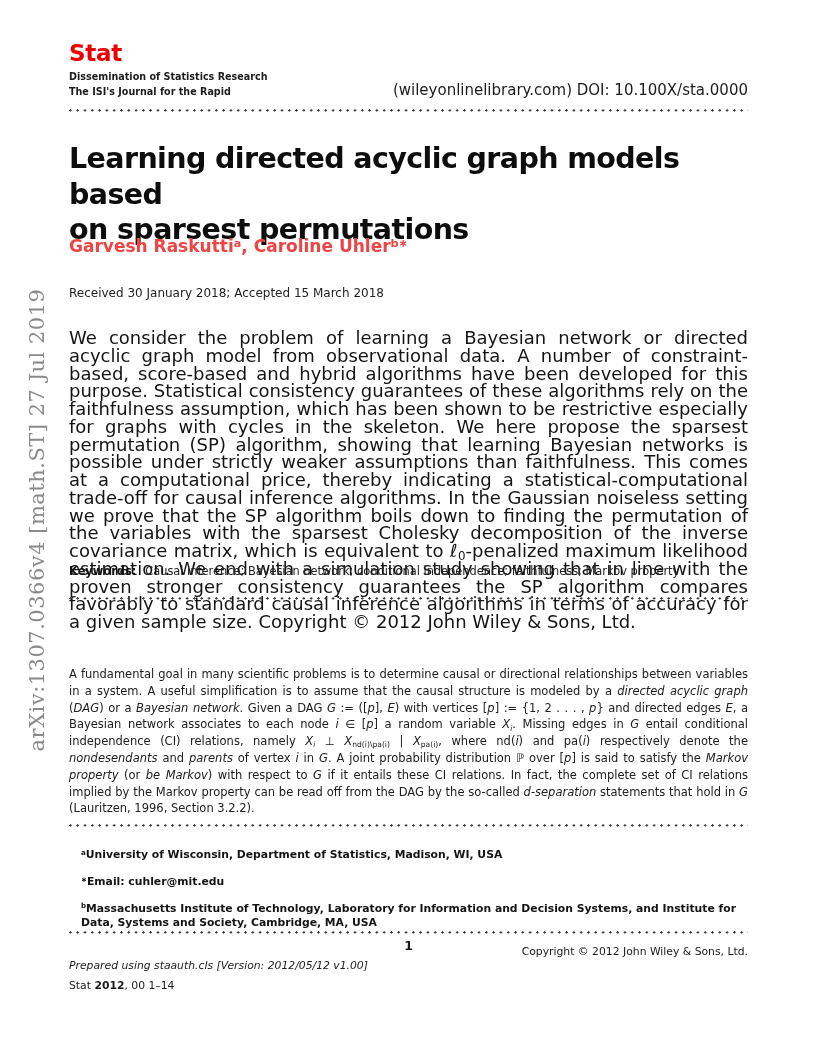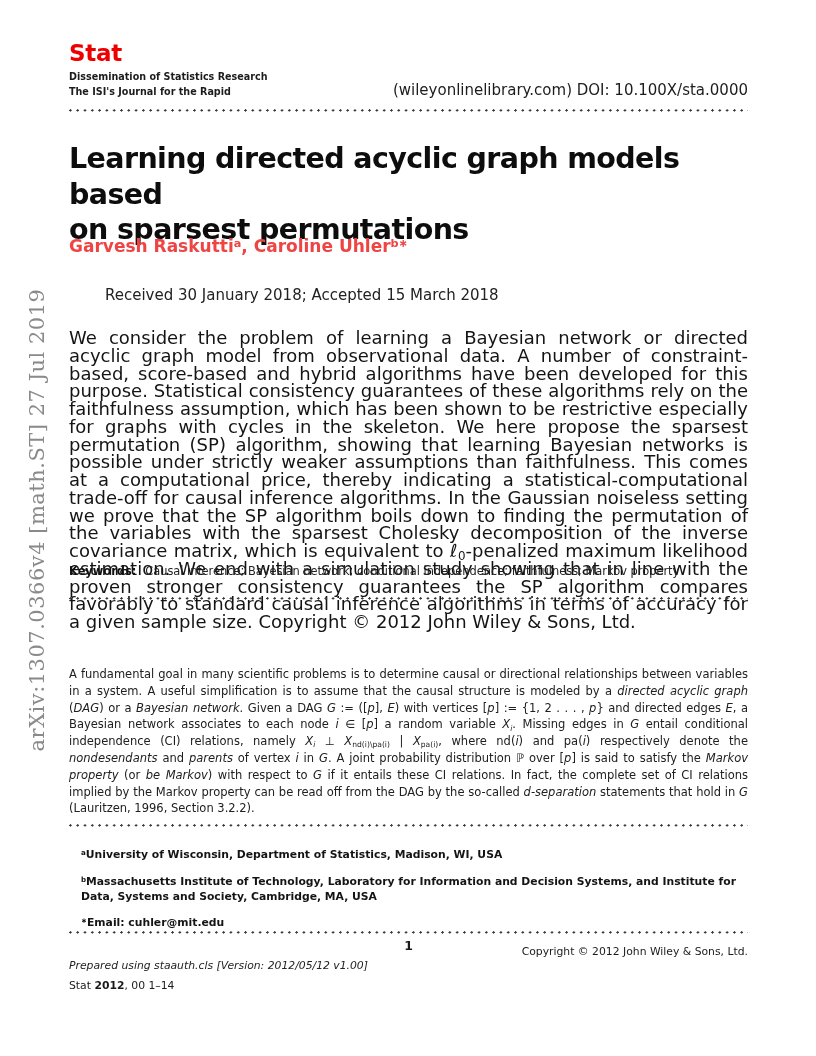--- a/index.html
+++ b/index.html
@@ -20,21 +20,21 @@
 
   
   .journal { font-size:23px; font-weight:bold; letter-spacing:-0.3px; }
   .tagline { font-size:9.6px; font-weight:bold; line-height:15px; color:#1c1c1c; margin-top:3px; }
   .doi { position:absolute; right:0; bottom:1px; font-size:15px; color:#1c1c1c; }
 
   .title { font-size:28.5px; font-weight:bold; line-height:35.5px; letter-spacing:-0.6px; color:#0d0d0d; }
   .title span { display:block; }
 
   .authors { font-size:17px; font-weight:bold; color:#ef4444; }
-  .received { font-size:15px; color:#222;margin-left:36px; }
+  .received { font-size:12px; color:#222; }
 
   .abstract { font-size:18px; font-weight:normal; line-height:17.75px; text-align:justify; color:#141414; }
 
   .keywords { font-size:11.4px; color:#222; }
   .kw-label { font-weight:bold; margin-right:9px; color:#111; }
 
   .section-heading { font-size:20.5px; font-weight:bold; color:#0e0e0e; letter-spacing:-0.3px; }
   .sec-num { margin-right:11px; }
 
   .intro { font-size:11.5px; line-height:16.8px; text-align:justify; color:#202020; }
@@ -93,22 +93,22 @@
 
   <div class="abs col dotline" style="top:597px;"></div>
 
 
   <div class="abs col intro" style="top:666px;"><span>A fundamental goal in many scientific problems is to determine causal or directional relationships between variables in a system. A useful simplification is to assume that the causal structure is modeled by a </span><span style="font-style: italic;">directed acyclic graph</span><span> (</span><span style="font-style: italic;">DAG</span><span>) or a </span><span style="font-style: italic;">Bayesian network</span><span>. Given a DAG </span><span style="font-style: italic;">G</span><span> := ([</span><span style="font-style: italic;">p</span><span>], </span><span style="font-style: italic;">E</span><span>) with vertices [</span><span style="font-style: italic;">p</span><span>] := {1, 2 . . . , </span><span style="font-style: italic;">p</span><span>} and directed edges </span><span style="font-style: italic;">E</span><span>, a Bayesian network associates to each node </span><span style="font-style: italic;">i</span><span> ∈ [</span><span style="font-style: italic;">p</span><span>] a random variable </span><span style="font-style: italic;">X</span><sub style="font-style: italic;">i</sub><span>. Missing edges in </span><span style="font-style: italic;">G</span><span> entail conditional independence (CI) relations, namely </span><span style="font-style: italic;">X</span><sub style="font-style: italic;">i</sub><span> ⊥ </span><span style="font-style: italic;">X</span><sub>nd(i)\pa(i)</sub><span> | </span><span style="font-style: italic;">X</span><sub>pa(i)</sub><span>, where nd(</span><span style="font-style: italic;">i</span><span>) and pa(</span><span style="font-style: italic;">i</span><span>) respectively denote the </span><span style="font-style: italic;">nondesendants</span><span> and </span><span style="font-style: italic;">parents</span><span> of vertex </span><span style="font-style: italic;">i</span><span> in </span><span style="font-style: italic;">G</span><span>. A joint probability distribution ℙ over [</span><span style="font-style: italic;">p</span><span>] is said to satisfy the </span><span style="font-style: italic;">Markov property</span><span> (or </span><span style="font-style: italic;">be Markov</span><span>) with respect to </span><span style="font-style: italic;">G</span><span> if it entails these CI relations. In fact, the complete set of CI relations implied by the Markov property can be read off from the DAG by the so-called </span><span style="font-style: italic;">d-separation</span><span> statements that hold in </span><span style="font-style: italic;">G</span><span> (Lauritzen, 1996, Section 3.2.2).</span></div>
 
   <div class="abs col dotline" style="top:824px;"></div>
 
   <div class="abs col footnotes" style="top:836px;">
     <div><sup>a</sup><span>University of Wisconsin, Department of Statistics, Madison, WI, USA</span></div>
+    <div><sup>∗</sup><span>Email: cuhler@mit.edu</span></div>
     <div><sup>b</sup><span>Massachusetts Institute of Technology, Laboratory for Information and Decision Systems, and Institute for Data, Systems and Society, Cambridge, MA, USA</span></div>
-    <div><sup>∗</sup><span>Email: cuhler@mit.edu</span></div>
   </div>
 
   <div class="abs col dotline" style="top:931px;"></div>
 
   <div class="abs col footer-row" style="top:940px; height:16px;">
     <span class="footer-left"><span>Stat </span><span style="font-weight: bold;">2012</span><span>, 00 1–14</span></span>
     <span class="footer-center">1</span>
     <span class="footer-right">Copyright © 2012 John Wiley &amp; Sons, Ltd.</span>
   </div>
   <div class="abs col prepared" style="top:959px;">Prepared using staauth.cls [Version: 2012/05/12 v1.00]</div>

